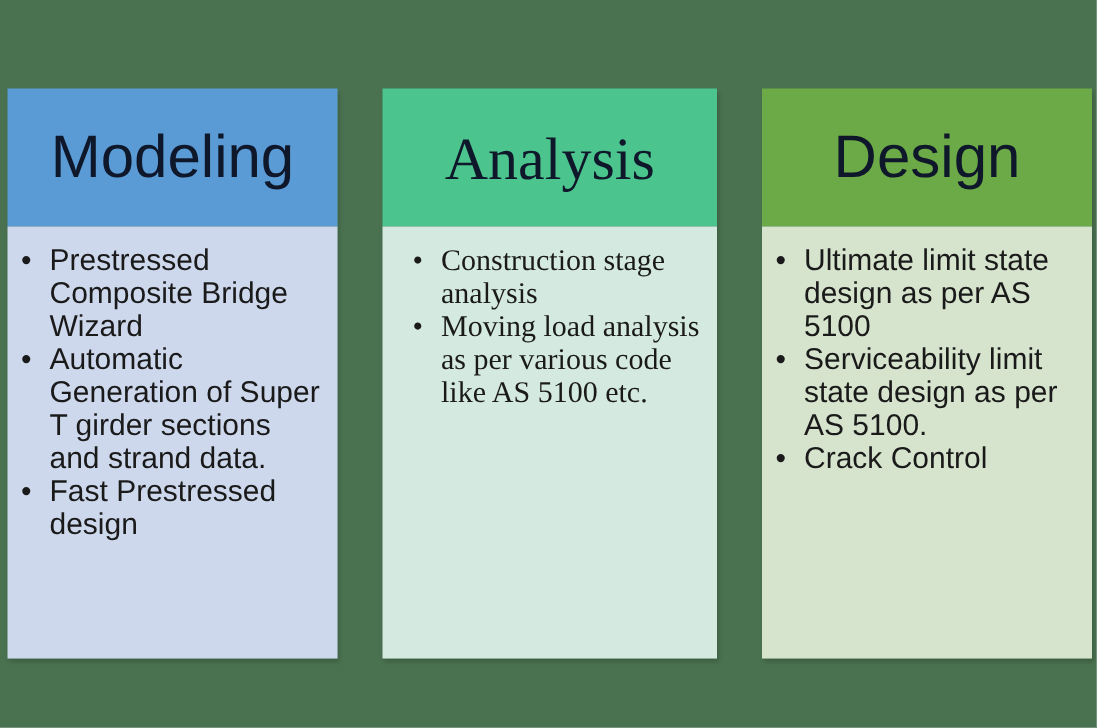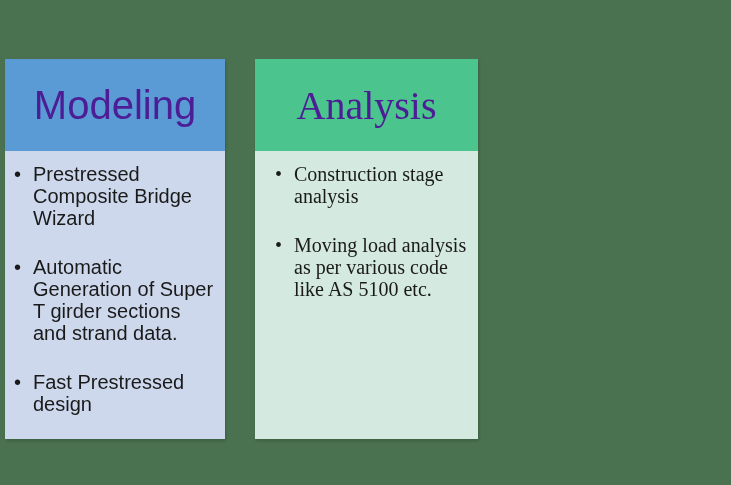--- a/index.html
+++ b/index.html
@@ -17,21 +17,21 @@
     box-shadow: 1px 2px 3px rgba(0,0,0,0.18);
   }
   .card-modeling { left: 5px;   width: 220px; }
   .card-analysis { left: 255px; width: 223px; font-family: Liberation Serif, serif; }
   .card-design   { left: 508px; width: 220px; }
   .card-header {
     height: 92px;
     display: flex;
     align-items: center;
     justify-content: center;
-    color: #4c1d95;
+    color: #0f172a;
     font-size: 40px;
     font-weight: 400;
     letter-spacing: 0;
   }
   .card-body {
     height: 288px;
     box-sizing: border-box;
     padding: 12px 8px 0 9px;
   }
   .card-analysis .card-body { padding-right: 11px; }
@@ -40,21 +40,21 @@
     margin: 0;
     padding: 0;
     font-size: 20px;
     line-height: 22px;
     color: #1a1a1a;
   }
   ul.points li {
     position: relative;
     padding-left: 19px;
   }
-  ul.points li + li { margin-top: 27px; }
+  ul.points li + li { }
   ul.points li::before {
     content: "\2022";
     position: absolute;
     left: 0;
     top: 0;
   }
 </style>
 </head>
 <body>
 
@@ -81,15 +81,26 @@
     <div class="card-body" style="background-color: rgb(212, 233, 223); padding-left: 20px;">
       <ul class="points">
 
       <li>Construction stage analysis</li>
           <li>Moving load analysis as per various code like AS 5100 etc.</li>
         </ul>
     </div>
   </div>
 
   <div class="card card-design">
+    <div class="card-header" style="background-color: rgb(108, 170, 71);">
+      <span>Design</span>
+    </div>
+    <div class="card-body" style="background-color: rgb(214, 227, 205);">
+      <ul class="points">
+
+      <li>Ultimate limit state design as per AS 5100</li>
+          <li>Serviceability limit state design as per AS 5100.</li>
+          <li>Crack Control</li>
+        </ul>
+    </div>
   </div>
 
 </div>
 
 </body></html>

